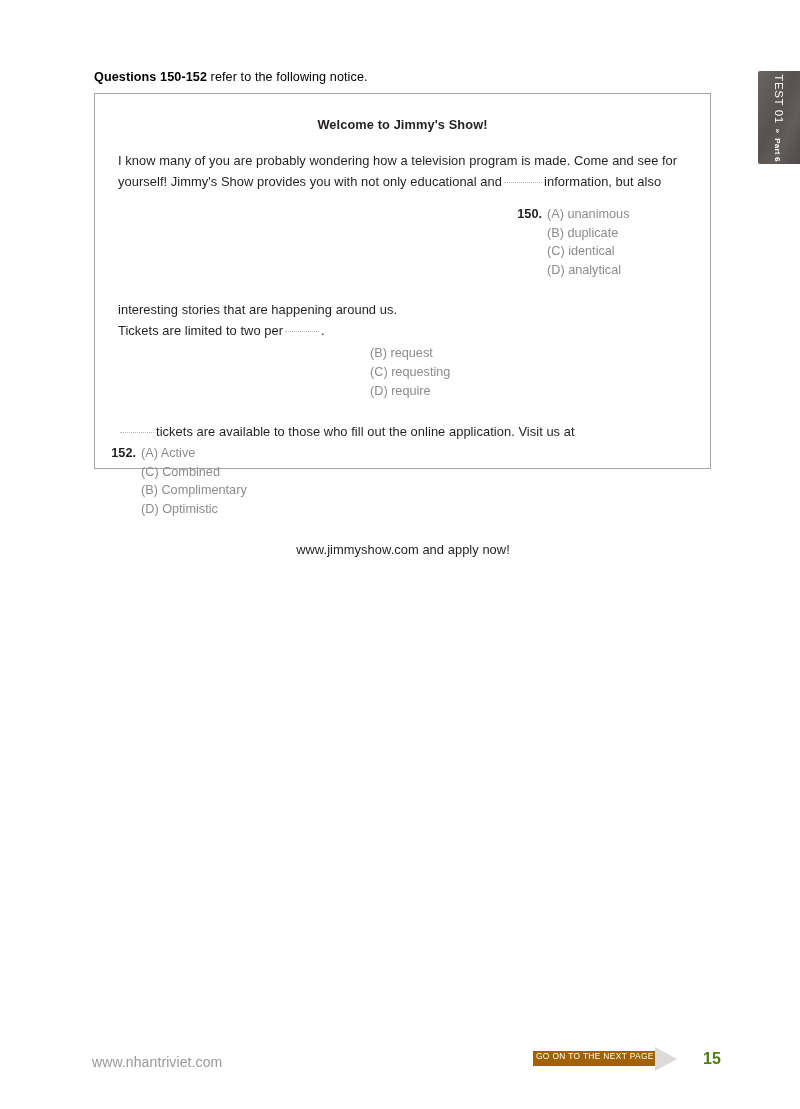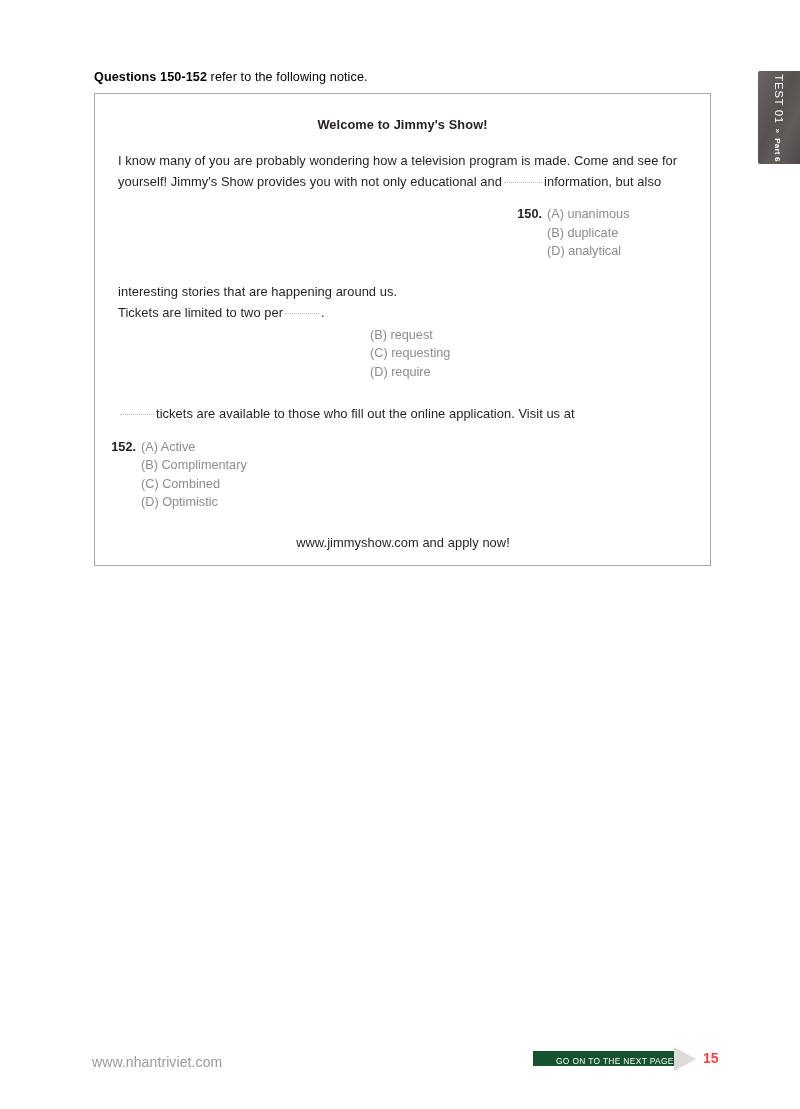--- a/index.html
+++ b/index.html
@@ -55,21 +55,21 @@
     font-size: 12.6px;
     color: #000000;
     letter-spacing: 0.1px;
   }
   .q-heading b { font-weight: bold; }
 
   
   .notice-box {
     position: absolute;
     left: 94px; top: 93px;
-    width: 617px; height: 473px;
+    width: 617px; height: 376px;
     border: 1px solid #a8a6a4;
     background: #ffffff;
   }
   .notice-title {
     text-align: center;
     font-weight: bold;
     font-size: 12.8px;
     margin-top: 23px;
     letter-spacing: 0.1px;
   }
@@ -110,62 +110,62 @@
     color: #231f20;
     margin-right: 5px;
   }
   .opts .num-sp {
     display: inline-block;
     width: 32px;
     margin-right: 5px;
   }
   .opts-150 { margin-top: 13px; padding-left: 415px; }
   .opts-151 { margin-top: 3px; padding-left: 238px; }
-  .opts-152 { margin-top: 14px; padding-left: 9px; }
+  .opts-152 { margin-top: 2px; padding-left: 9px; }
 
   
   .footer-site {
     position: absolute;
     left: 92px; top: 1054px;
     font-size: 14px;
     color: #9b9896;
     letter-spacing: 0.1px;
   }
   .goon {
     position: absolute;
     left: 533px; top: 1046px;
     width: 144px; height: 25px;
     display: flex; align-items: center;
   }
   .goon-body {
-    background: #14532d;
+    background: #a16207;
     height: 15px;
     flex: 1;
     display: flex;
-    align-items: flex-end;
-    padding-left: 23px;
+    align-items: flex-start;
+    padding-left: 3px;
   }
   .goon-label {
     color: #ffffff;
     font-size: 8.4px;
     letter-spacing: 0.35px;
     white-space: nowrap;
   }
   .goon-arrow {
     width: 0; height: 0;
     border-top: 12.5px solid transparent;
     border-bottom: 12.5px solid transparent;
     border-left: 22px solid #dcdbd9;
   }
   .page-num {
     position: absolute;
     left: 703px; top: 1050px;
-    font-size: 14px;
-    font-weight: bold;
-    color: #ef4444;
+    font-size: 16px;
+    font-weight: bold;
+    color: #4d7c0f;
   }
 </style>
 </head>
 <body>
 
 <div class="side-tab">
   <div class="side-tab-inner">
     <span class="side-tab-title">TEST 01</span>
     <span class="side-tab-chev">»</span>
     <span class="side-tab-sub">Part 6</span>
@@ -181,20 +181,21 @@
   <div class="notice-title">Welcome to Jimmy's Show!</div>
 
   <div class="body-text p1">
     <span>I know many of you are probably wondering how a television program is made. Come and see for</span><br>
     <span>yourself! Jimmy's Show provides you with not only educational and</span><span class="blank"></span><span>information, but also</span>
   </div>
 
   <div class="opts opts-150">
     <div class="row"><span class="num">150.</span><span>(A) unanimous</span></div>
     <div class="row"><span class="num-sp"></span><span>(B) duplicate</span></div>
+    <div class="row"><span class="num-sp"></span><span>(C) identical</span></div>
     <div class="row"><span class="num-sp"></span><span>(D) analytical</span></div>
   </div>
 
   <div class="body-text p2">interesting stories that are happening around us.</div>
 
   <div class="body-text p3">
     <span>Tickets are limited to two per</span><span class="blank blank-sm"></span><span>.</span>
   </div>
 
   <div class="opts opts-151">
@@ -202,22 +203,22 @@
     <div class="row"><span class="num-sp"></span><span>(C) requesting</span></div>
     <div class="row"><span class="num-sp"></span><span>(D) require</span></div>
   </div>
 
   <div class="body-text p4">
     <span class="blank blank-sm"></span><span>tickets are available to those who fill out the online application. Visit us at</span>
   </div>
 
   <div class="opts opts-152">
     <div class="row"><span class="num">152.</span><span>(A) Active</span></div>
+    <div class="row"><span class="num-sp"></span><span>(C) Combined</span></div>
     <div class="row"><span class="num-sp"></span><span>(B) Complimentary</span></div>
-    <div class="row"><span class="num-sp"></span><span>(C) Combined</span></div>
     <div class="row"><span class="num-sp"></span><span>(D) Optimistic</span></div>
   </div>
 
   <div class="body-text p5">www.jimmyshow.com and apply now!</div>
 
 </div>
 
 <div class="footer-site">www.nhantriviet.com</div>
 
 <div class="goon">

